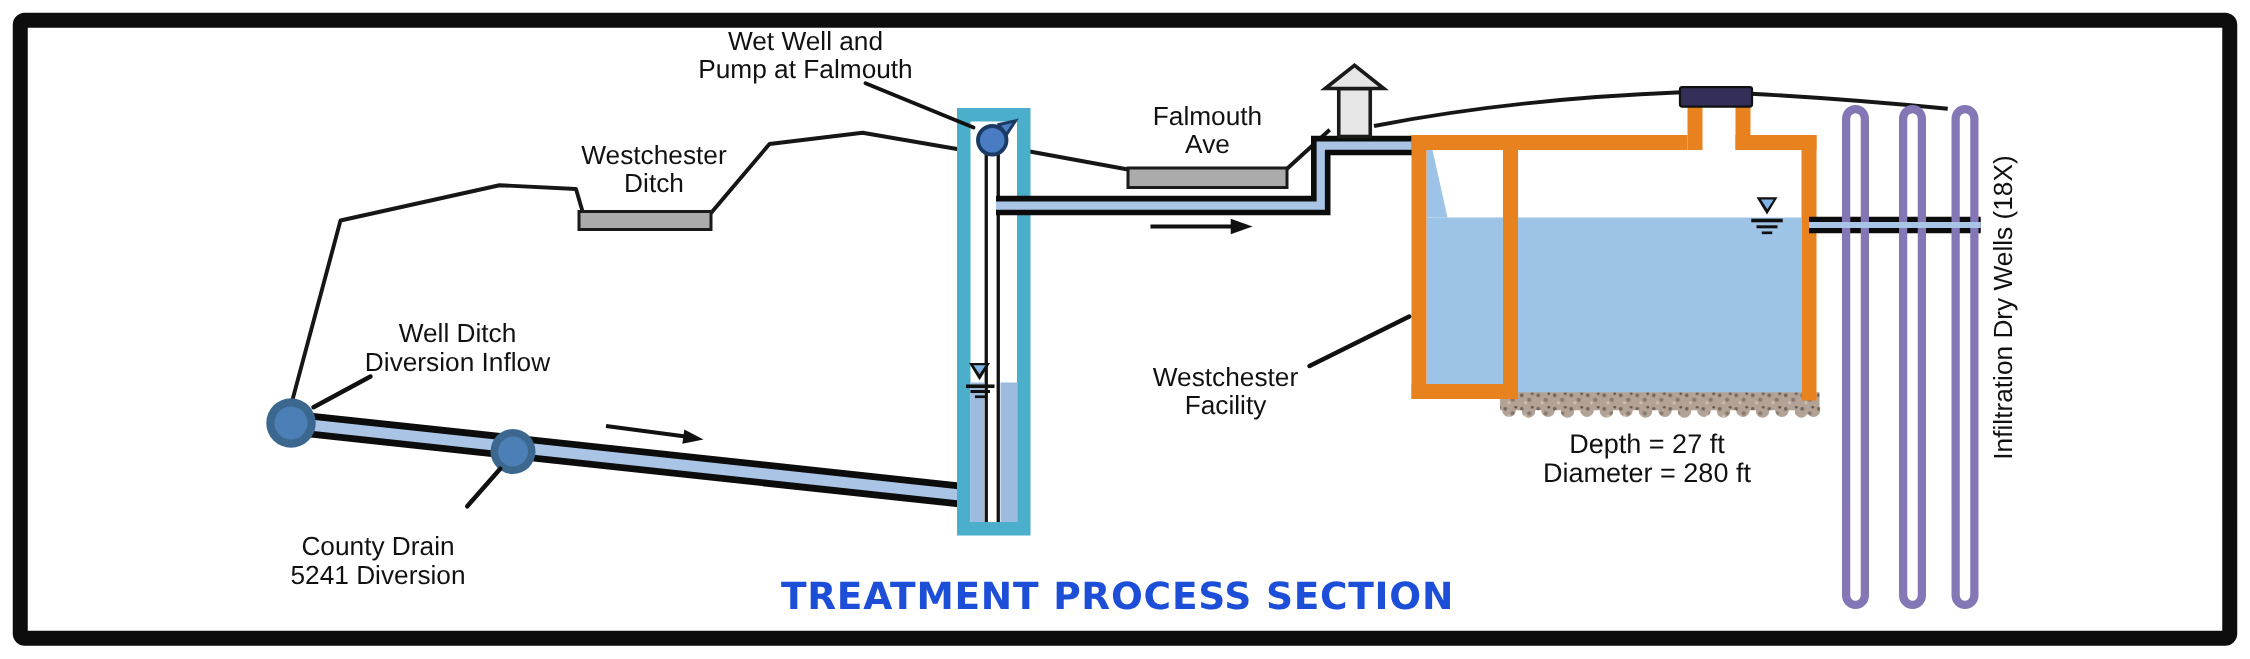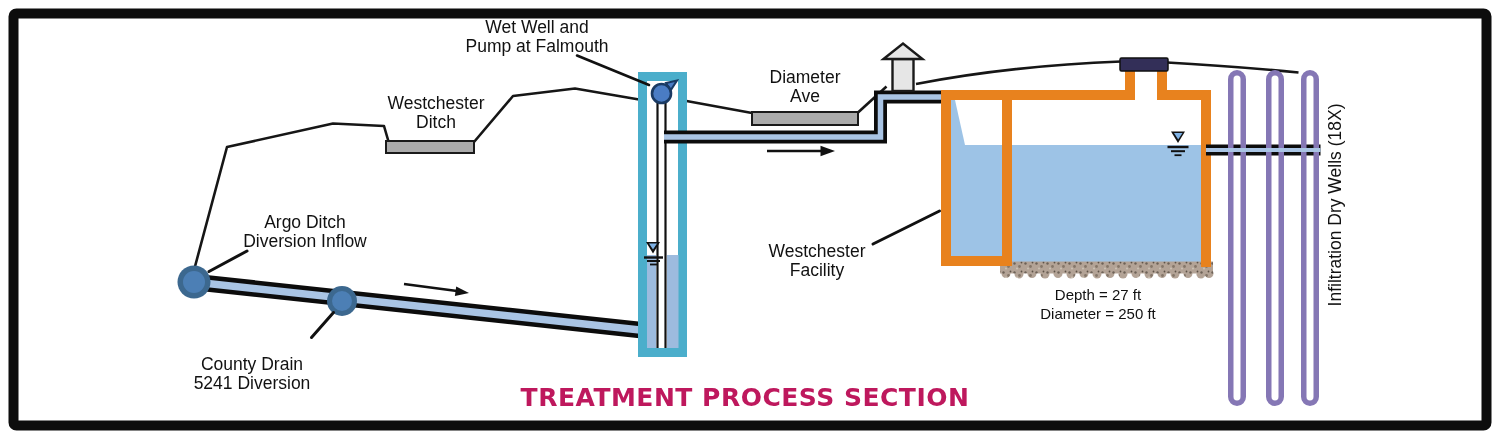--- a/index.html
+++ b/index.html
@@ -1,24 +1,24 @@
 <!DOCTYPE html>
 <html><head>
 <meta charset="utf-8">
 <style>
   html,body{margin:0;padding:0;background:#fff;}
   #stage{position:relative;width:1500px;height:439px;background:#fff;overflow:hidden;
          font-family:"Liberation Sans",sans-serif;color:#111;}
   #stage svg{position:absolute;left:0;top:0;}
   .lbl{position:absolute;text-align:center;font-size:17.5px;line-height:1.1;
        white-space:pre-line;color:#111;}
-  .lbl.small{font-size:15px;}
+  .lbl.small{font-size:18px;}
   .vert{transform:rotate(-90deg);transform-origin:center center;}
   .diagram-title{position:absolute;text-align:center;font-family:"DejaVu Sans",sans-serif;
-       font-weight:bold;font-size:25px;letter-spacing:.5px;color:#be185d;white-space:nowrap;}
+       font-weight:bold;font-size:25px;letter-spacing:.5px;color:#1d4ed8;white-space:nowrap;}
 </style>
 </head>
 <body>
 
 <div id="stage">
 
 <svg width="1500" height="439" viewBox="0 0 1500 439">
   <defs>
     <pattern id="gravelPat" width="11" height="9" patternUnits="userSpaceOnUse">
       <rect width="11" height="9" fill="#B3A396"></rect>
@@ -158,26 +158,26 @@
     <path d="M873,244 L939.5,211" stroke-width="3"></path>
   </g>
 
   <rect x="13.5" y="13.5" width="1473" height="412" rx="3" fill="none" stroke="#0d0d0d" stroke-width="10"></rect>
 </svg>
 
 <div class="lbl" style="left:437px;top:18px;width:200px;">Wet Well and
 Pump at Falmouth</div>
 <div class="lbl" style="left:356px;top:94px;width:160px;">Westchester
 Ditch</div>
-<div class="lbl" style="left:730px;top:68px;width:150px;">Diameter
+<div class="lbl" style="left:730px;top:68px;width:150px;">Falmouth
 Ave</div>
-<div class="lbl" style="left:205px;top:213px;width:200px;">Argo Ditch
+<div class="lbl" style="left:205px;top:213px;width:200px;">Well Ditch
 Diversion Inflow</div>
 <div class="lbl" style="left:152px;top:335px;width:200px;margin-top:20px;">County Drain
 5241 Diversion</div>
 <div class="lbl" style="left:717px;top:242px;width:200px;">Westchester
 Facility</div>
 <div class="lbl small" style="left:998px;top:287px;width:200px;">Depth = 27 ft</div>
-<div class="lbl small" style="left:998px;top:306px;width:200px;">Diameter = 250 ft</div>
+<div class="lbl small" style="left:998px;top:306px;width:200px;">Diameter = 280 ft</div>
 <div class="lbl vert" style="left:1187px;top:194px;width:300px;height:22px;">Infiltration Dry Wells (18X)</div>
 <div class="diagram-title" style="left:445px;top:383px;width:600px;">TREATMENT PROCESS SECTION</div>
 
 </div>
 
 </body></html>

